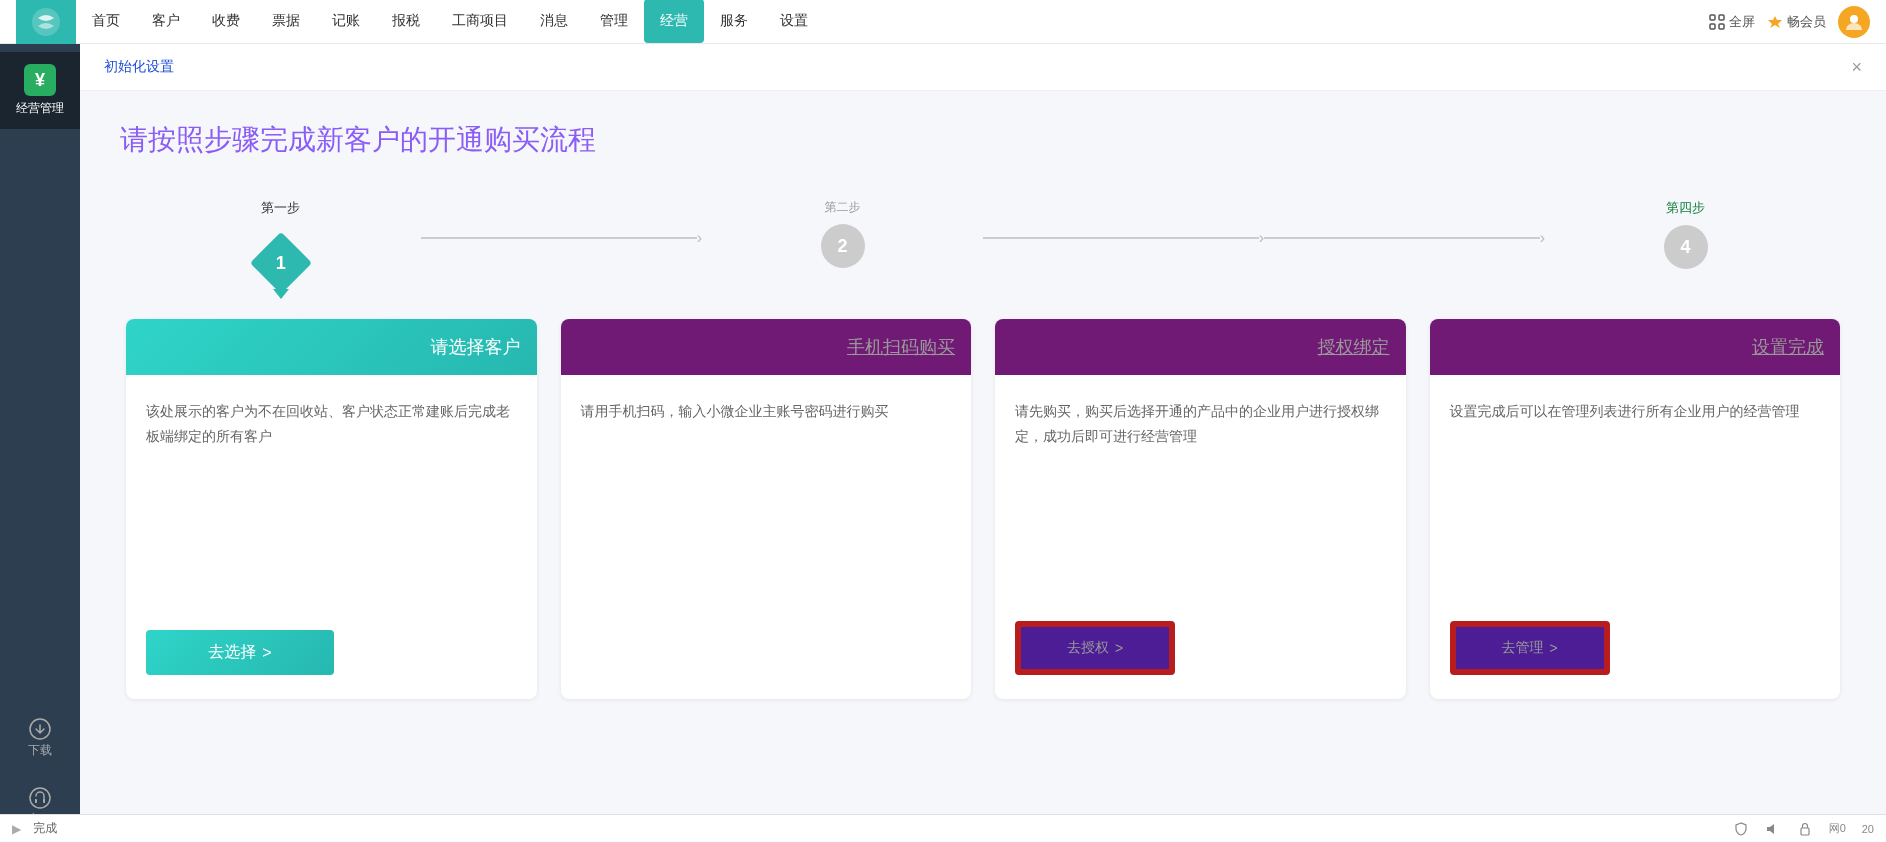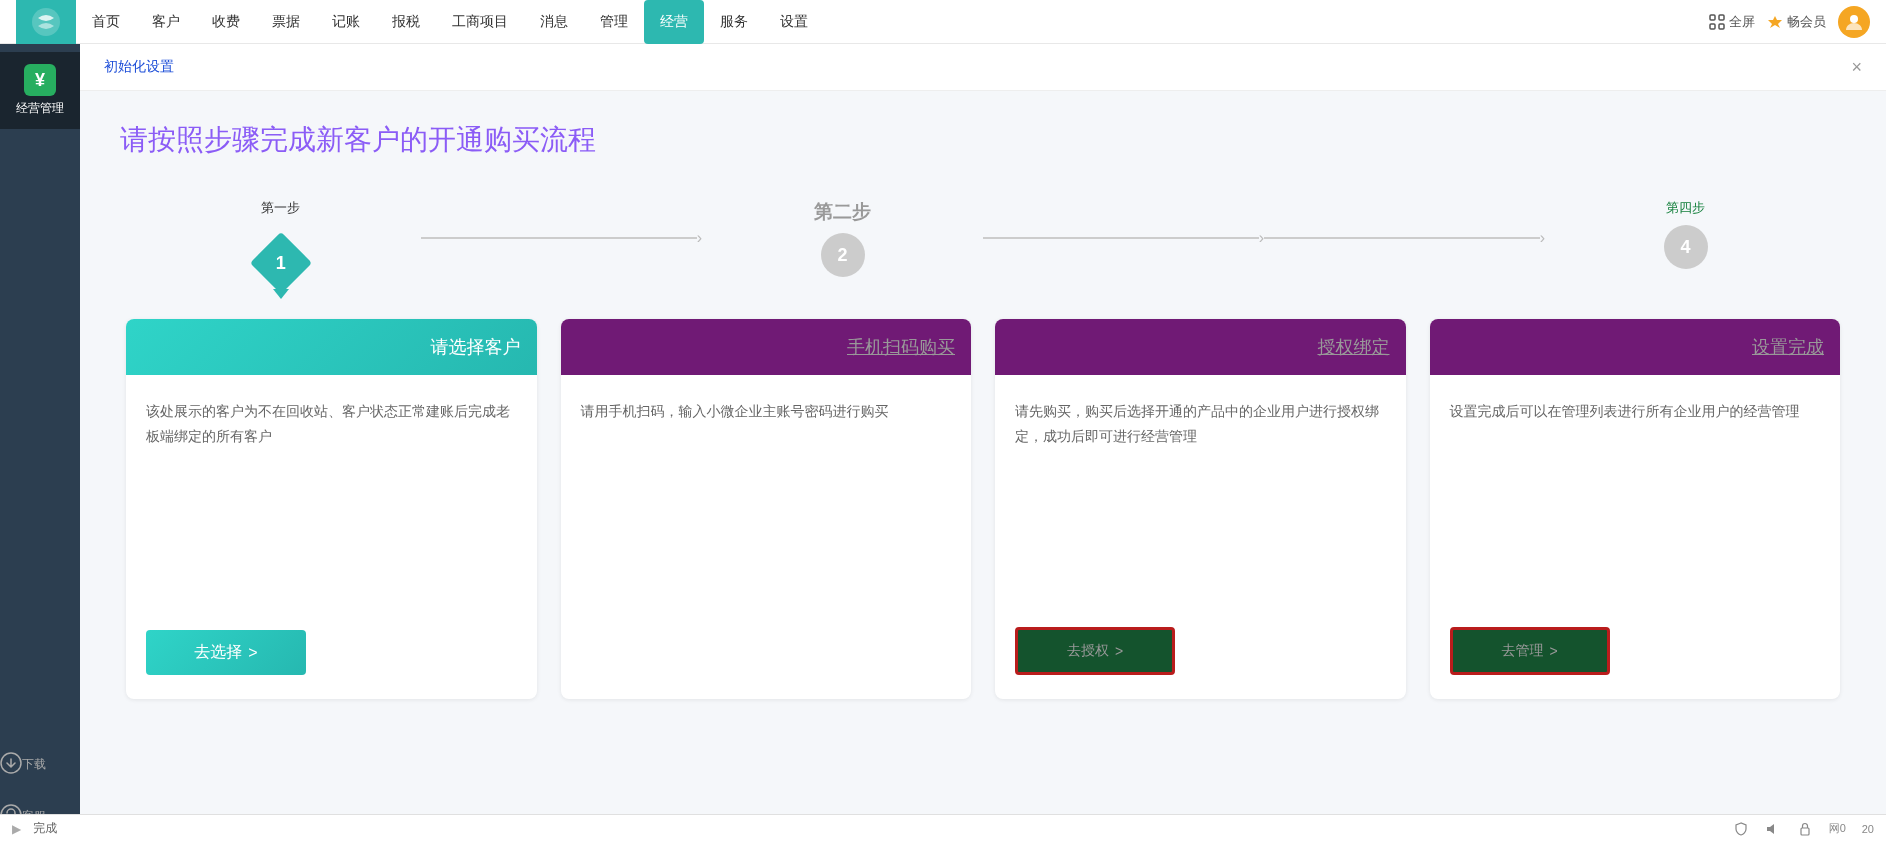--- a/index.html
+++ b/index.html
@@ -9,21 +9,21 @@
     .top-nav {
       display: flex; align-items: center; height: 44px;
       background: #fff; border-bottom: 1px solid #e8e8e8;
       padding: 0 16px; gap: 0;
     }
     .nav-logo {
       width: 60px; height: 44px; display: flex; align-items: center; justify-content: center;
       background: #2db8b0; flex-shrink: 0;
     }
     .nav-logo svg { width: 32px; height: 32px; }
-    .nav-items { display: flex; align-items: center; flex: 1; height: 100%; }
+    .nav-items { display: flex; align-items: flex-end; flex: 1; height: 100%; }
     .nav-item {
       padding: 0 16px; height: 44px; display: flex; align-items: center;
       font-size: 14px; color: #333; cursor: pointer; white-space: nowrap;
     }
     .nav-item.active {
       background: #2db8b0; color: #fff; border-radius: 4px;
     }
     .nav-right { display: flex; align-items: center; gap: 12px; margin-left: auto; }
     .nav-right-item { display: flex; align-items: center; gap: 4px; font-size: 13px; color: #555; cursor: pointer; }
     .avatar { width: 32px; height: 32px; border-radius: 50%; background: #f5a623; display: flex; align-items: center; justify-content: center; }
@@ -38,21 +38,21 @@
       width: 80px; display: flex; flex-direction: column; align-items: center;
       padding: 12px 0; color: #fff; font-size: 12px; cursor: pointer;
     }
     .sidebar-item.active { background: #1a252f; }
     .sidebar-icon {
       width: 32px; height: 32px; display: flex; align-items: center; justify-content: center;
       background: #27ae60; border-radius: 6px; margin-bottom: 4px; font-size: 16px; color: #fff;
     }
     .sidebar-bottom { margin-top: auto; }
     .sidebar-item-sm {
-      width: 80px; display: flex; flex-direction: row; align-items: center;
+      width: 80px; display: flex; flex-direction: column; align-items: center;
       padding: 14px 0; color: #aaa; font-size: 12px; cursor: pointer;
     }
     .sidebar-item-sm svg { margin-bottom: 2px; }
 
     
     .main-content { flex: 1; background: #f5f7fa; overflow: auto; position: relative; }
     .breadcrumb-bar {
       display: flex; align-items: center; justify-content: space-between;
       padding: 14px 24px; background: #fff; border-bottom: 1px solid #eee;
     }
@@ -78,25 +78,25 @@
     .card-header.inactive-header { background: #701a75; color: #999; text-decoration: underline; }
     .card-body { padding: 24px 20px; flex: 1; font-size: 14px; color: #666; line-height: 1.8; }
     .card-footer { padding: 16px 20px 24px; }
 
     
     .btn-primary {
       display: inline-flex; align-items: center; justify-content: center; gap: 6px;
       background: linear-gradient(135deg, #2fd4c8, #26b8b0);
       color: #fff; border: none; border-radius: 4px;
       padding: 12px 32px; font-size: 16px; cursor: pointer;
-      width: 160px;
+      width: 188px;
     }
     .btn-inactive {
       display: inline-flex; align-items: center; justify-content: center; gap: 6px;
-      background: #14532d; color: #999; border: 3px solid #b91c1c; border-radius: 4px;
+      background: #4c1d95; color: #999; border: 6px solid #b91c1c; border-radius: 4px;
       padding: 12px 32px; font-size: 14px; cursor: pointer;
       width: 160px;
     }
 
     
     .status-bar {
       position: fixed; bottom: 0; left: 0; right: 0; height: 28px;
       background: #fff; border-top: 1px solid #e0e0e0;
       display: flex; align-items: center; padding: 0 12px; gap: 12px;
       font-size: 12px; color: #666;
@@ -203,21 +203,21 @@
             <div style="width:0;height:0;border-left:8px solid transparent;border-right:8px solid transparent;border-top:10px solid #2db8b0;margin-top:4px;"></div>
           </div>
         </div>
 
         <div style="flex:1;display:flex;align-items:center;margin-top:30px;">
           <div style="flex:1;height:2px;background:#ccc;"></div>
           <span style="color:#bbb;font-size:16px;">›</span>
         </div>
 
         <div style="display:flex;flex-direction:column;align-items:center;flex:1;">
-          <span style="font-size:19px;color:#999;margin-bottom:8px;font-weight:bold;">第二步</span>
+          <span style="font-size:12px;color:#999;margin-bottom:8px;">第二步</span>
           <div style="width:44px;height:44px;background:#ccc;border-radius:50%;display:flex;align-items:center;justify-content:center;">
             <span style="color:#fff;font-size:18px;font-weight:bold;">2</span>
           </div>
         </div>
 
         <div style="flex:1;display:flex;align-items:center;margin-top:30px;">
           <div style="flex:1;height:2px;background:#ccc;"></div>
           <span style="color:#bbb;font-size:16px;">›</span>
         </div>
 

